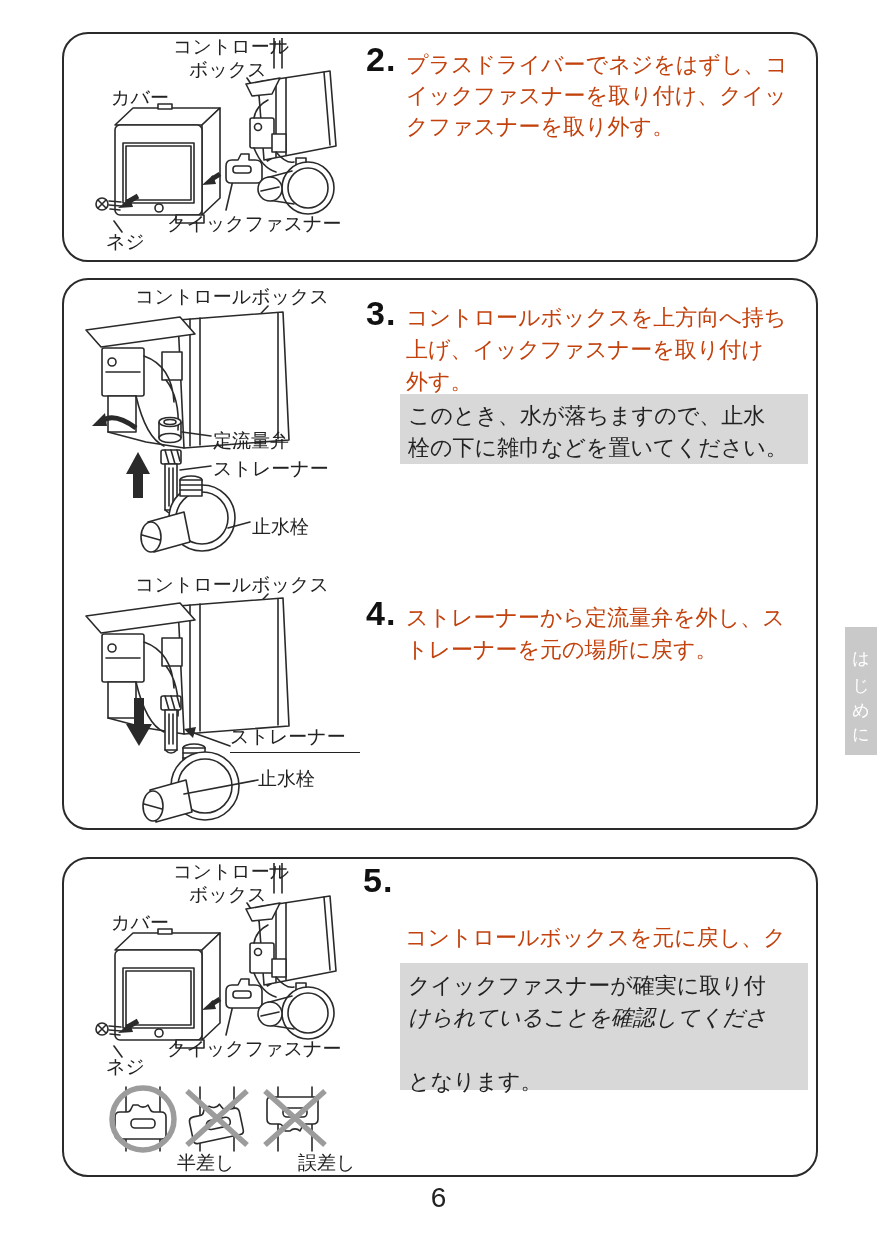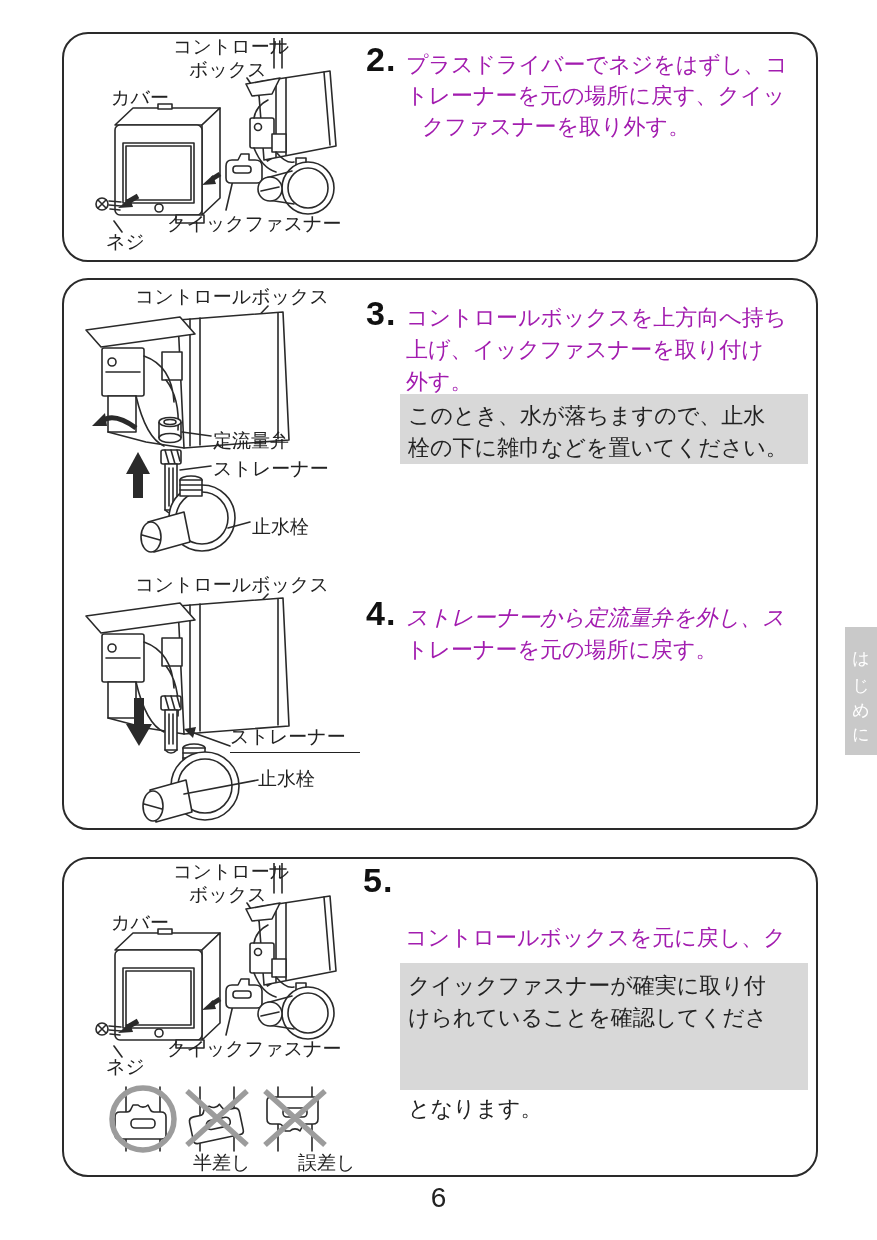--- a/index.html
+++ b/index.html
@@ -1,21 +1,21 @@
 <!DOCTYPE html>
 <html style="--line: #2a2a2a; --note-bg: #d8d8d8; --tab-bg: #c9c9c9; --mark: #9c9c9c;"><head>
 <meta charset="utf-8">
 <style>
   html,body{margin:0;padding:0;background:#fff;}
   #page{position:relative;width:877px;height:1240px;background:#fff;overflow:hidden;
         font-family:"Liberation Sans",sans-serif;color:#1f1f1f;}
   .panel{position:absolute;left:62px;width:756px;border:2px solid var(--line,#2a2a2a);
          border-radius:26px;background:#fff;box-sizing:border-box;}
   .stepnum{position:absolute;font-size:34px;font-weight:bold;color:#111;letter-spacing:1px;}
-  .stepline{position:absolute;font-size:22px;line-height:31px;white-space:nowrap;color:#a21caf;}
+  .stepline{position:absolute;font-size:22px;line-height:31px;white-space:nowrap;color:#c2410c;}
   .lbl{position:absolute;font-size:19px;white-space:nowrap;color:#222;}
   .notebox{position:absolute;background:var(--note-bg,#d8d8d8);}
   .noteline{position:absolute;font-size:22px;line-height:31px;white-space:nowrap;color:#222;}
   .ill{position:absolute;}
   .ln{stroke:var(--line,#2a2a2a);fill:none;stroke-width:1.6;stroke-linecap:round;stroke-linejoin:round;}
   .fw{fill:#fff;stroke:var(--line,#2a2a2a);stroke-width:1.6;stroke-linejoin:round;}
   .fd{fill:var(--line,#2a2a2a);stroke:none;}
   .thk{stroke:var(--line,#2a2a2a);stroke-width:5;fill:none;stroke-linecap:butt;}
   .mk{stroke:var(--mark,#9c9c9c);stroke-width:5.5;fill:none;}
   .underlbl{border-bottom:1.8px solid #222;padding-bottom:2px;padding-right:14px;}
@@ -90,22 +90,22 @@
   </svg>
 
   <div class="lbl" style="left:173px;top:34px;">コントロール</div>
   <div class="lbl" style="left:189px;top:57px;">ボックス</div>
   <div class="lbl" style="left:111px;top:85px;">カバー</div>
   <div class="lbl" style="left:167px;top:211px;">クイックファスナー</div>
   <div class="lbl" style="left:106px;top:229px;">ネジ</div>
 
   <div class="stepnum" style="left:366px;top:40px;">2.</div>
   <div class="stepline" style="left:406px;top:49px;">プラスドライバーでネジをはずし、コ</div>
-  <div class="stepline" style="left:406px;top:80px;">トレーナーを元の場所に戻す、クイッ</div>
-  <div class="stepline" style="left:406px;top:111px;margin-left:16px;">クファスナーを取り外す。</div>
+  <div class="stepline" style="left:406px;top:80px;">イックファスナーを取り付け、クイッ</div>
+  <div class="stepline" style="left:406px;top:111px;">クファスナーを取り外す。</div>
 
   <div class="panel" style="top:278px;height:552px;"></div>
 
   <div class="lbl" style="left:135px;top:284px;">コントロールボックス</div>
 
   <svg class="ill" style="left:80px;top:302px;" width="322" height="256" viewBox="0 0 322 256">
     <path class="ln" d="M188,4 L165,28"></path>
     <g>
       <polygon class="fw" points="98,18 203,10 209,138 104,146"></polygon>
       <path class="ln" d="M110,17 V144 M120,16 V143 M198,11 V137"></path>
@@ -205,41 +205,41 @@
       <ellipse class="fw" cx="73" cy="214" rx="10" ry="15"></ellipse>
       <line class="ln" x1="64" y1="212" x2="82" y2="217"></line>
     </g>
     <path class="ln" d="M178,188 L104,202"></path>
   </svg>
 
   <div class="lbl underlbl" style="left:230px;top:724px;">ストレーナー</div>
   <div class="lbl" style="left:258px;top:766px;">止水栓</div>
 
   <div class="stepnum" style="left:366px;top:594px;">4.</div>
-  <div class="stepline" style="left:406px;top:602px;font-style:italic;">ストレーナーから定流量弁を外し、ス</div>
+  <div class="stepline" style="left:406px;top:602px;">ストレーナーから定流量弁を外し、ス</div>
   <div class="stepline" style="left:406px;top:634px;">トレーナーを元の場所に戻す。</div>
 
   <div class="panel" style="top:857px;height:320px;"></div>
 
   <svg class="ill" style="left:80px;top:863px;" width="322" height="220" viewBox="0 0 322 220">
     <use href="#ill-a" xlink:href="#ill-a"></use>
   </svg>
 
   <div class="lbl" style="left:173px;top:859px;">コントロール</div>
   <div class="lbl" style="left:189px;top:882px;">ボックス</div>
   <div class="lbl" style="left:111px;top:910px;">カバー</div>
   <div class="lbl" style="left:167px;top:1036px;">クイックファスナー</div>
   <div class="lbl" style="left:106px;top:1054px;">ネジ</div>
 
   <div class="stepnum" style="left:363px;top:861px;">5.</div>
   <div class="stepline" style="left:405px;top:922px;">コントロールボックスを元に戻し、ク</div>
   <div class="notebox" style="left:400px;top:963px;width:408px;height:127px;"></div>
   <div class="noteline" style="left:408px;top:970px;">クイックファスナーが確実に取り付</div>
-  <div class="noteline" style="left:408px;top:1002px;">けられていることを確認してくださ</div>
-  <div class="noteline" style="left:408px;top:1066px;margin-top:27px;">となります。</div>
+  <div class="noteline" style="left:408px;top:1002px;font-style:italic;">けられていることを確認してくださ</div>
+  <div class="noteline" style="left:408px;top:1066px;">となります。</div>
 
   <svg class="ill" style="left:92px;top:1085px;" width="255" height="90" viewBox="0 0 255 90">
     <defs>
       <g id="clip">
         <path class="fw" d="M-28,18 v-18 q0,-5 5,-5 h7 q3,0 4,-3 l2,-4 h5 a7,7 0 0 0 10,0 l2,4 q1,3 4,3 h7 q5,0 5,5 v18 q0,4 -4,4 h-43 q-4,0 -4,-4 z"></path>
         <rect class="fw" x="-12" y="2" width="24" height="9" rx="4"></rect>
       </g>
     </defs>
     <g>
       <path class="ln" d="M34,2 V66 M68,2 V66"></path>
@@ -257,19 +257,19 @@
     </g>
     <g>
       <path class="ln" d="M186,2 V66 M220,2 V66"></path>
       <use href="#clip" xlink:href="#clip" transform="translate(203,34) scale(1,-1)"></use>
     </g>
     <g>
       <path class="mk" d="M173,6 L233,60 M233,6 L173,60"></path>
     </g>
   </svg>
 
-  <div class="lbl" style="left:177px;top:1150px;margin-left:16px;">半差し</div>
+  <div class="lbl" style="left:177px;top:1150px;">半差し</div>
   <div class="lbl" style="left:273px;top:1150px;margin-left:25px;">誤差し</div>
 
   <div id="sidetab">はじめに</div>
   <div id="pagenum">6</div>
 
 </div>
 
 </body></html>

